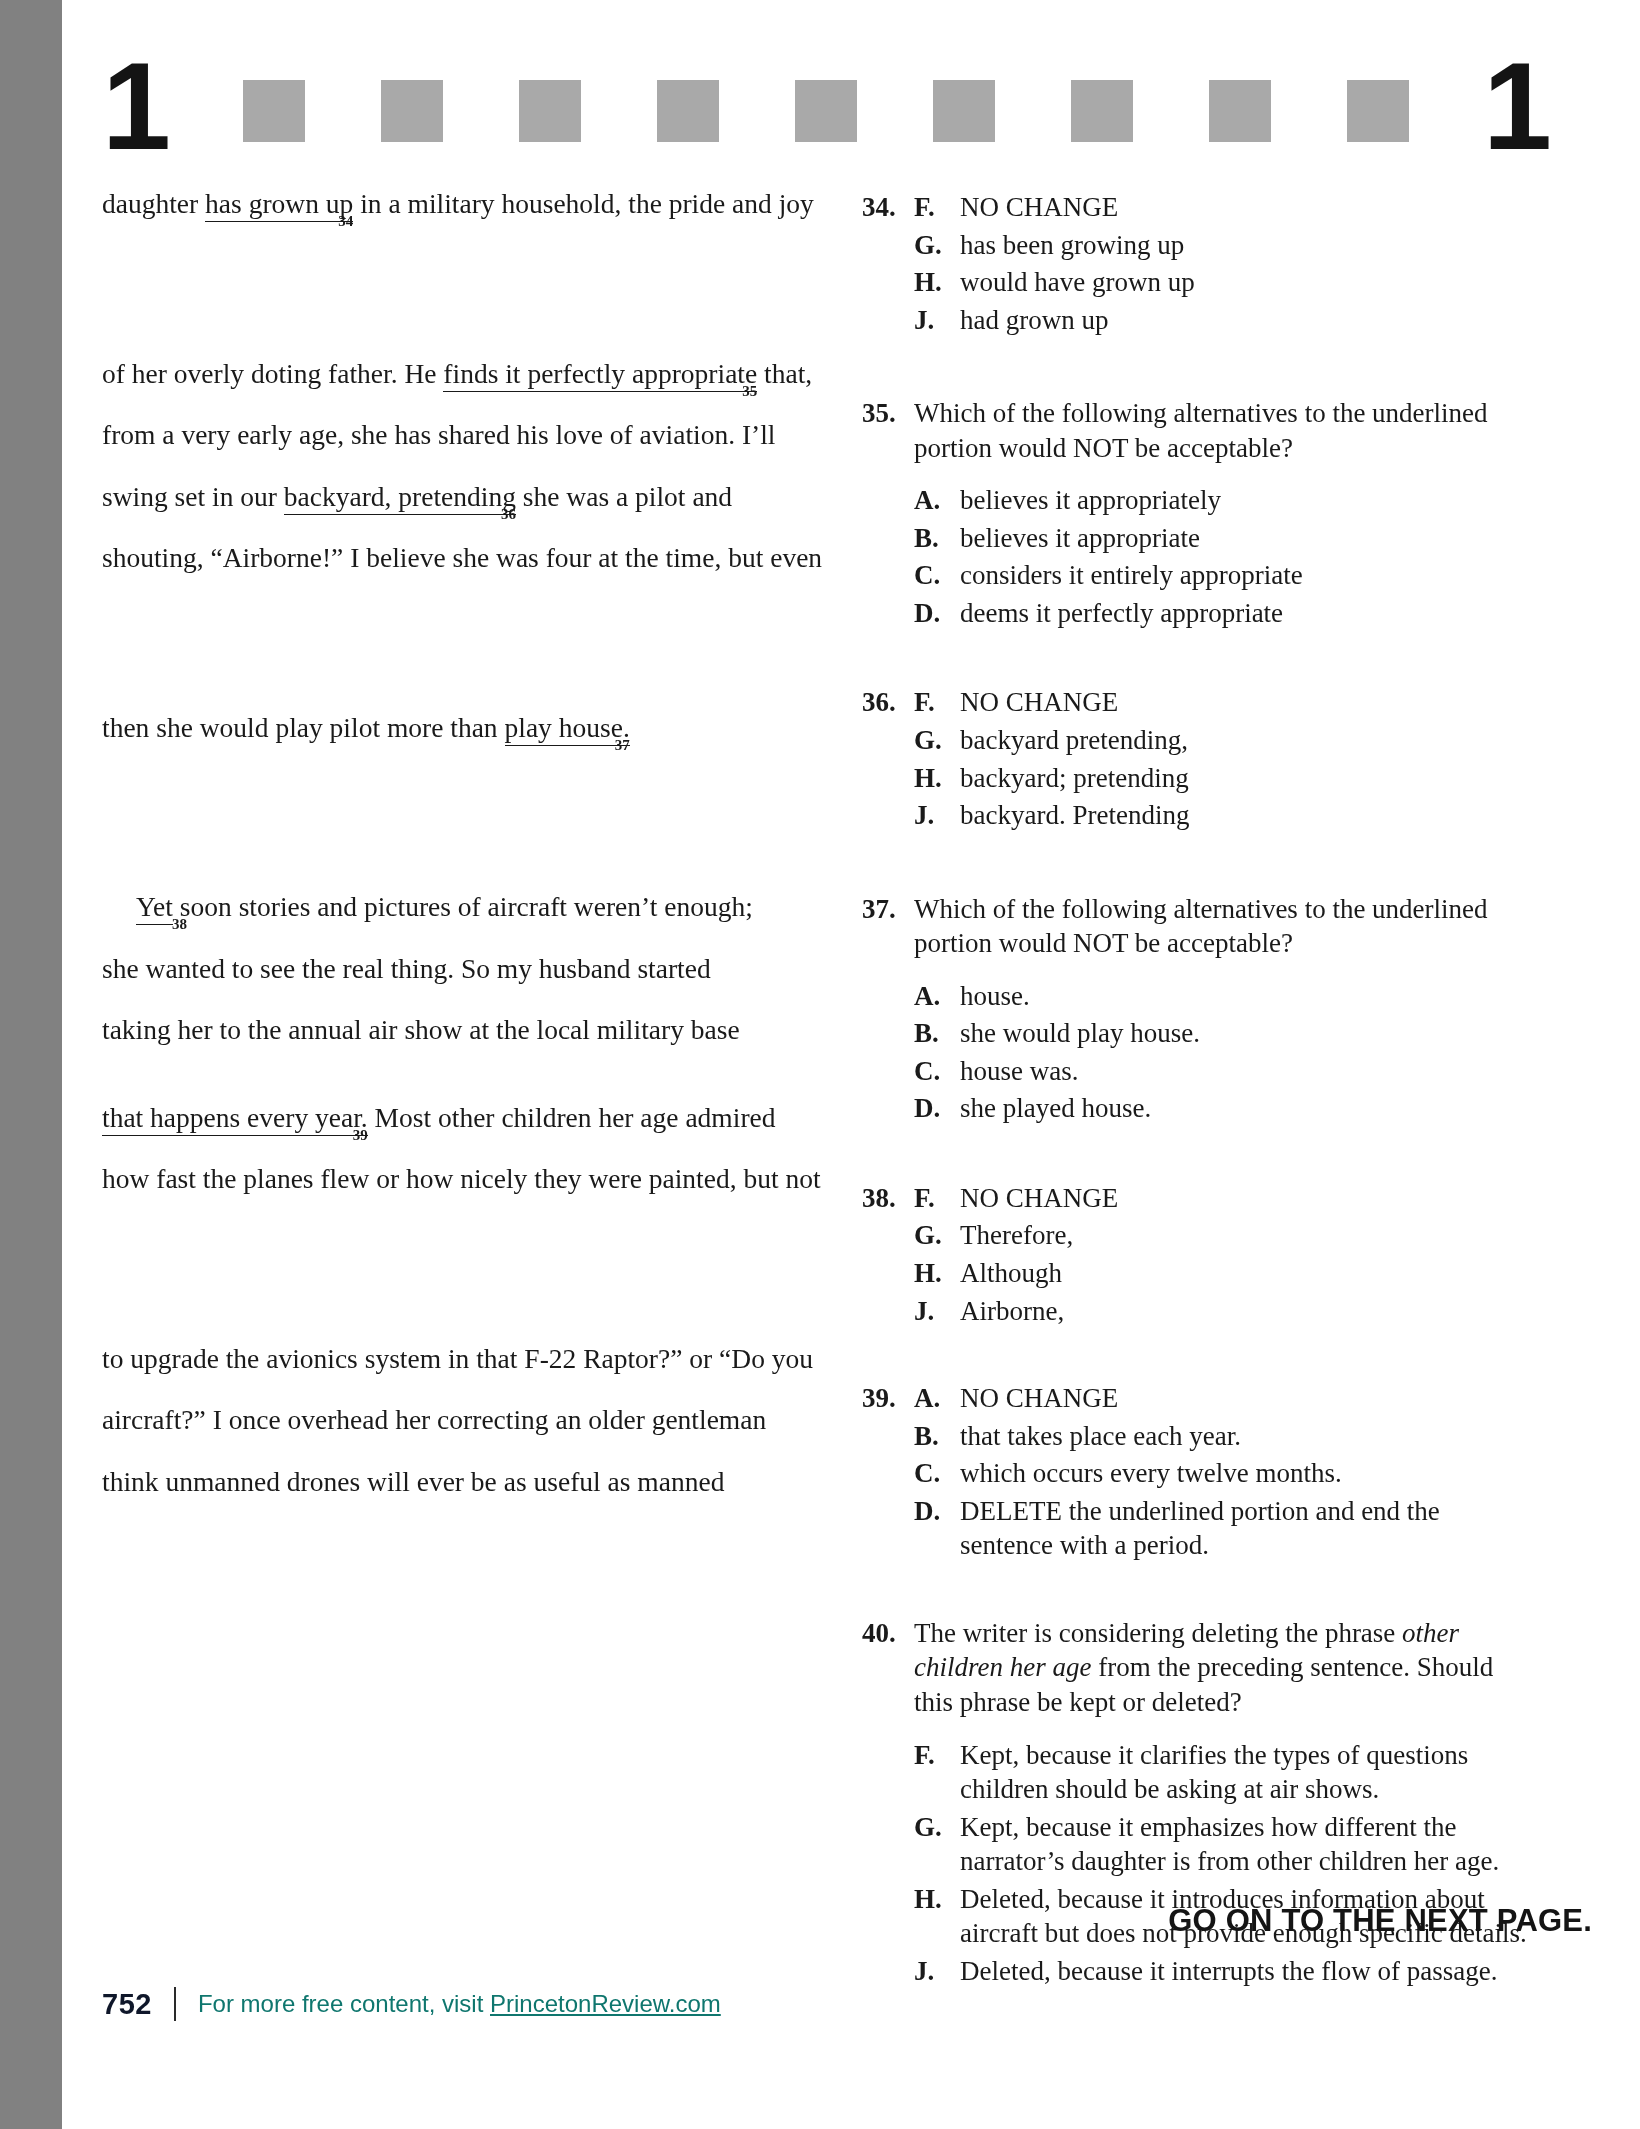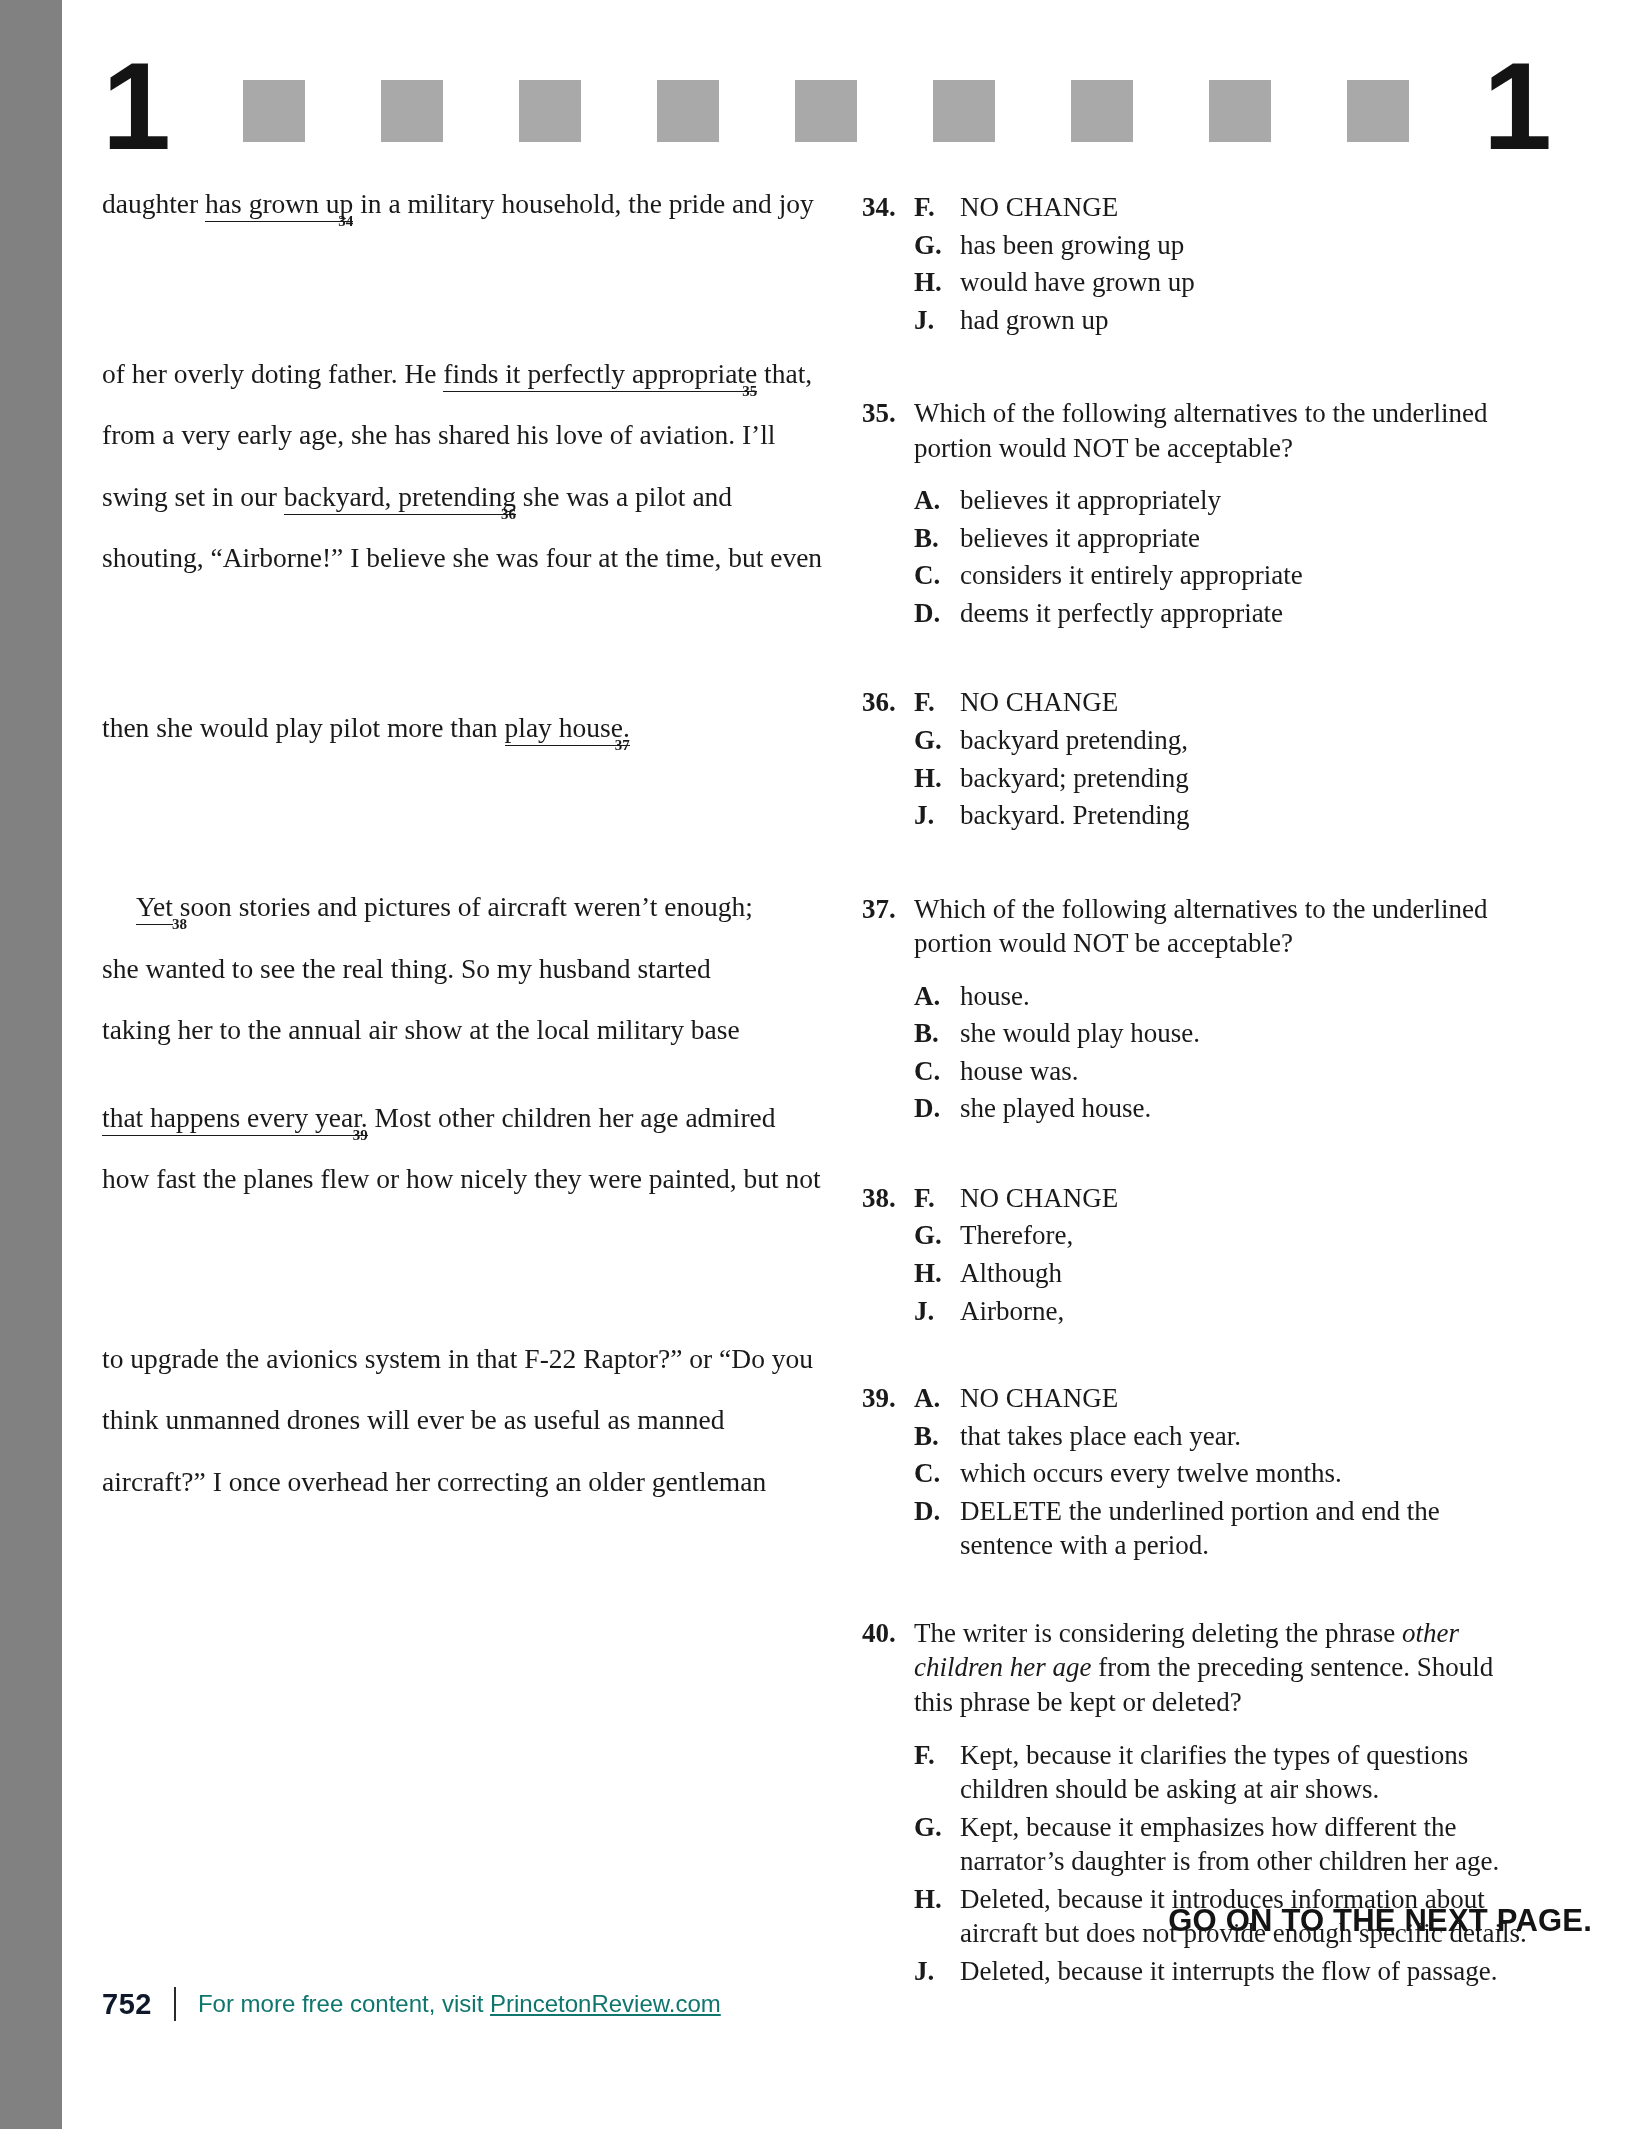--- a/index.html
+++ b/index.html
@@ -243,22 +243,22 @@
         <div class="passage-line"><span>from a very early age, she has shared his love of aviation. I’ll</span></div>
         <div class="passage-line"><span>swing set in our </span><span class="ul-seg"><span>backyard, pretending</span><span class="ul-num">36</span></span><span> she was a pilot and</span></div>
         <div class="passage-line gap-xl"><span>shouting, “Airborne!” I believe she was four at the time, but even</span></div>
         <div class="passage-line gap-xxl"><span>then she would play pilot more than </span><span class="ul-seg"><span>play house.</span><span class="ul-num">37</span></span></div>
         <div class="passage-line indent"><span class="ul-seg"><span>Yet</span><span class="ul-num left-align">38</span></span><span> soon stories and pictures of aircraft weren’t enough;</span></div>
         <div class="passage-line"><span>she wanted to see the real thing. So my husband started</span></div>
         <div class="passage-line gap-md"><span>taking her to the annual air show at the local military base</span></div>
         <div class="passage-line"><span class="ul-seg"><span>that happens every year.</span><span class="ul-num">39</span></span><span> Most other children her age admired</span></div>
         <div class="passage-line gap-xxl"><span>how fast the planes flew or how nicely they were painted, but not</span></div>
         <div class="passage-line"><span>to upgrade the avionics system in that F-22 Raptor?” or “Do you</span></div>
+        <div class="passage-line"><span>aircraft?” I once overhead her correcting an older gentleman</span></div>
         <div class="passage-line"><span>think unmanned drones will ever be as useful as manned</span></div>
-        <div class="passage-line"><span>aircraft?” I once overhead her correcting an older gentleman</span></div>
       </div>
 
     <div class="col-right" id="questions-column">
         <div class="question" style="margin-bottom: 56px;">
           <div class="q-num">34.</div>
           <div class="q-body">
             <ul class="choices">
               <li class="choice">
                 <span class="choice-letter">F.</span>
                 <span class="choice-text">NO CHANGE</span>

